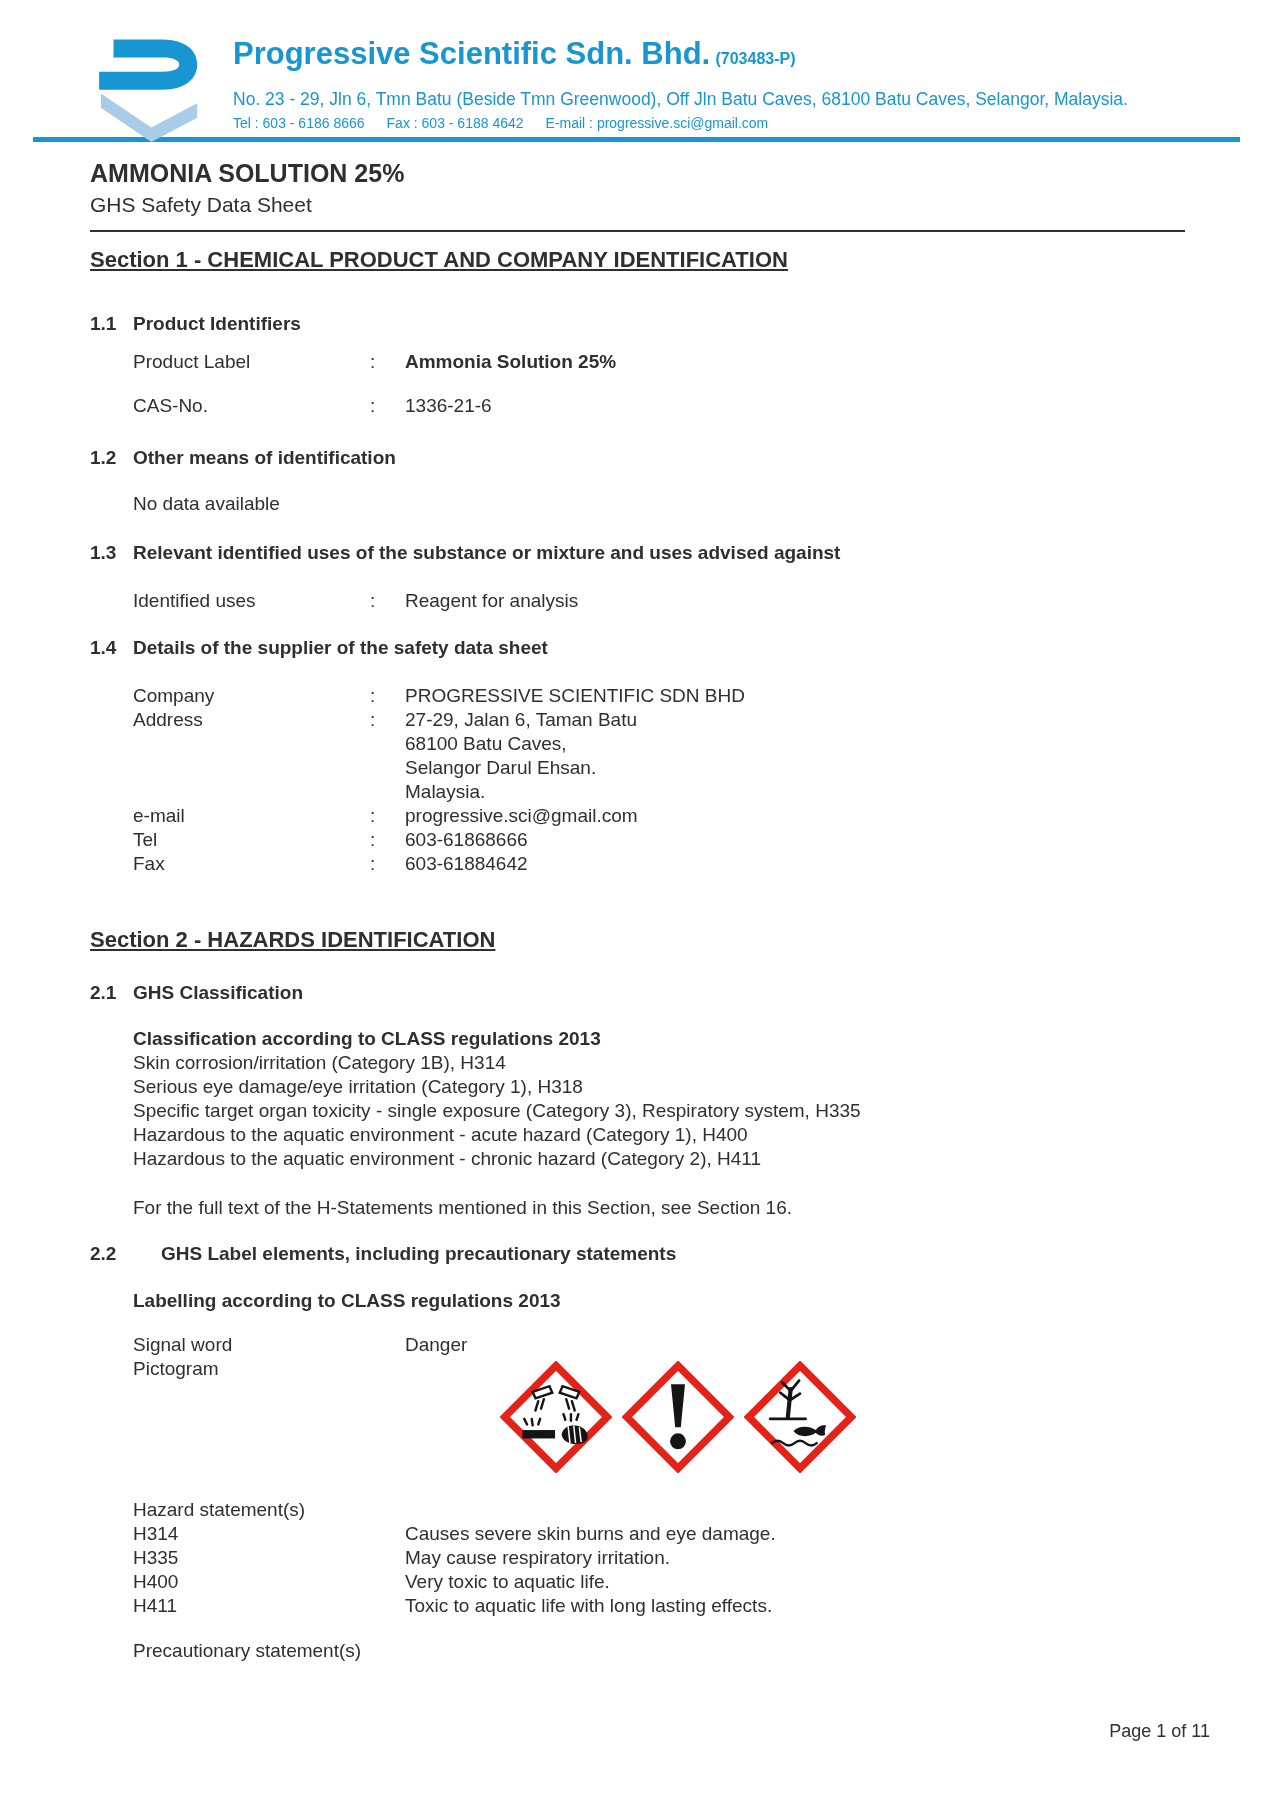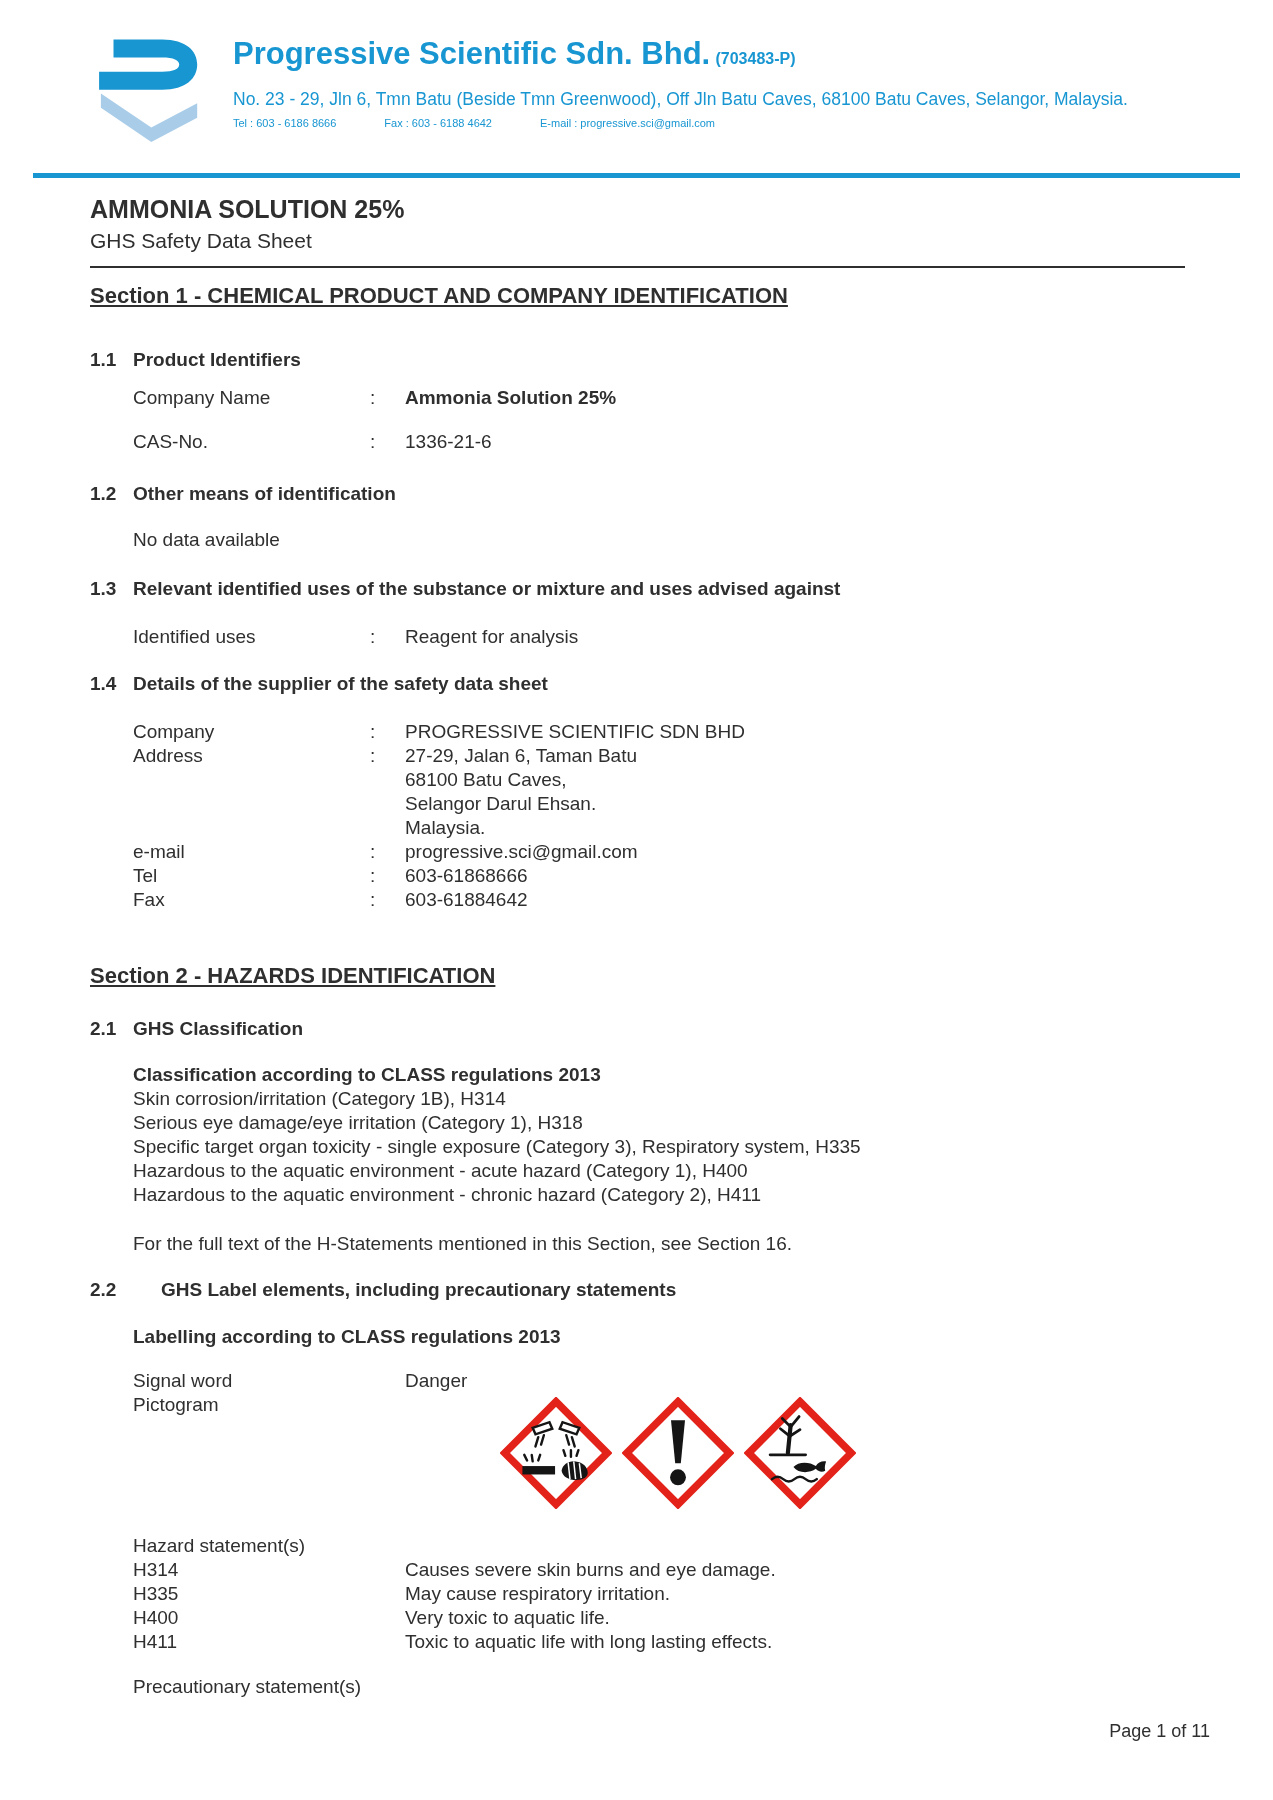--- a/index.html
+++ b/index.html
@@ -4,28 +4,28 @@
 <style>
   * { box-sizing: border-box; }
   html,body { margin:0; padding:0; }
   body {
     width:1273px; height:1800px; position:relative; background:#ffffff;
     color:#2f2f2f; font-family:"Liberation Sans", sans-serif;
     font-size:19px; line-height:24px;
   }
   
   .header { display:flex; align-items:flex-start; gap:20px;
-    height:173px; padding:34px 33px 0 95px; }
+    height:137px; padding:34px 33px 0 95px; }
   .logo-box { flex:0 0 auto; }
   .header-text { padding-top:2px; }
   .company-line { white-space:nowrap; }
   .company-name { color:#1896d2; font-weight:bold; font-size:31px; line-height:36px; }
   .company-reg { color:#1896d2; font-weight:bold; font-size:16px; }
   .hdr-addr { color:#1896d2; font-size:17.5px; line-height:24px; margin-top:15px; white-space:nowrap; }
-  .hdr-tel { color:#1896d2; font-size:11px; line-height:24px; display:flex; gap:48px; white-space:nowrap; }
+  .hdr-tel { color:#1896d2; font-size:14px; line-height:24px; display:flex; gap:22px; white-space:nowrap; }
   .blue-rule { height:5px; background:#1896d2; margin:0 33px; }
   
   .content { margin:0 88px 0 90px; }
   .doc-title { font-size:25px; font-weight:bold; line-height:30px; margin-top:16px; }
   .doc-subtitle { font-size:21px; line-height:26px; margin-top:4px; }
   .title-rule { border:none; border-top:2px solid #2f2f2f; margin:12px 0 0 0; }
   .section-heading { font-size:22px; font-weight:bold; line-height:28px;
     text-decoration:underline; margin-top:14px; }
   .num-block { display:grid; grid-template-columns:43px 1fr; font-weight:bold; }
   .indent { margin-left:43px; }
@@ -89,21 +89,21 @@
   <div class="doc-subtitle">GHS Safety Data Sheet</div>
   <hr class="title-rule">
 
   <div class="section-heading">Section 1 - CHEMICAL PRODUCT AND COMPANY IDENTIFICATION</div>
 
   <div class="num-block mt-s11">
     <span>1.1</span>
     <span>Product Identifiers</span>
   </div>
   <div class="indent kv mt-prod">
-    <span>Company Name</span>
+    <span>Product Label</span>
     <span>:</span>
     <span class="bold">Ammonia Solution 25%</span>
   </div>
   <div class="indent kv mt-cas">
     <span>CAS-No.</span>
     <span>:</span>
     <span>1336-21-6</span>
   </div>
 
   <div class="num-block mt-s12">

